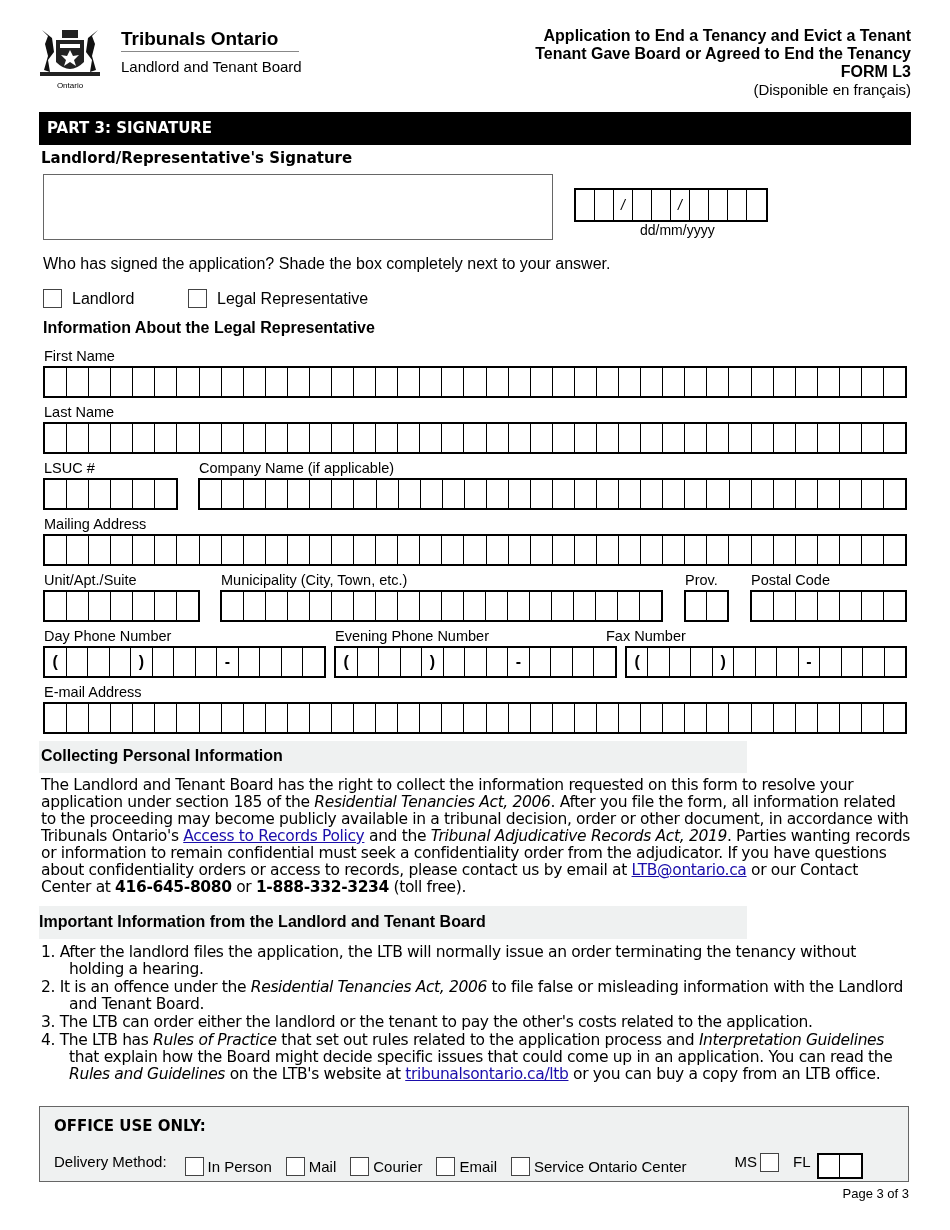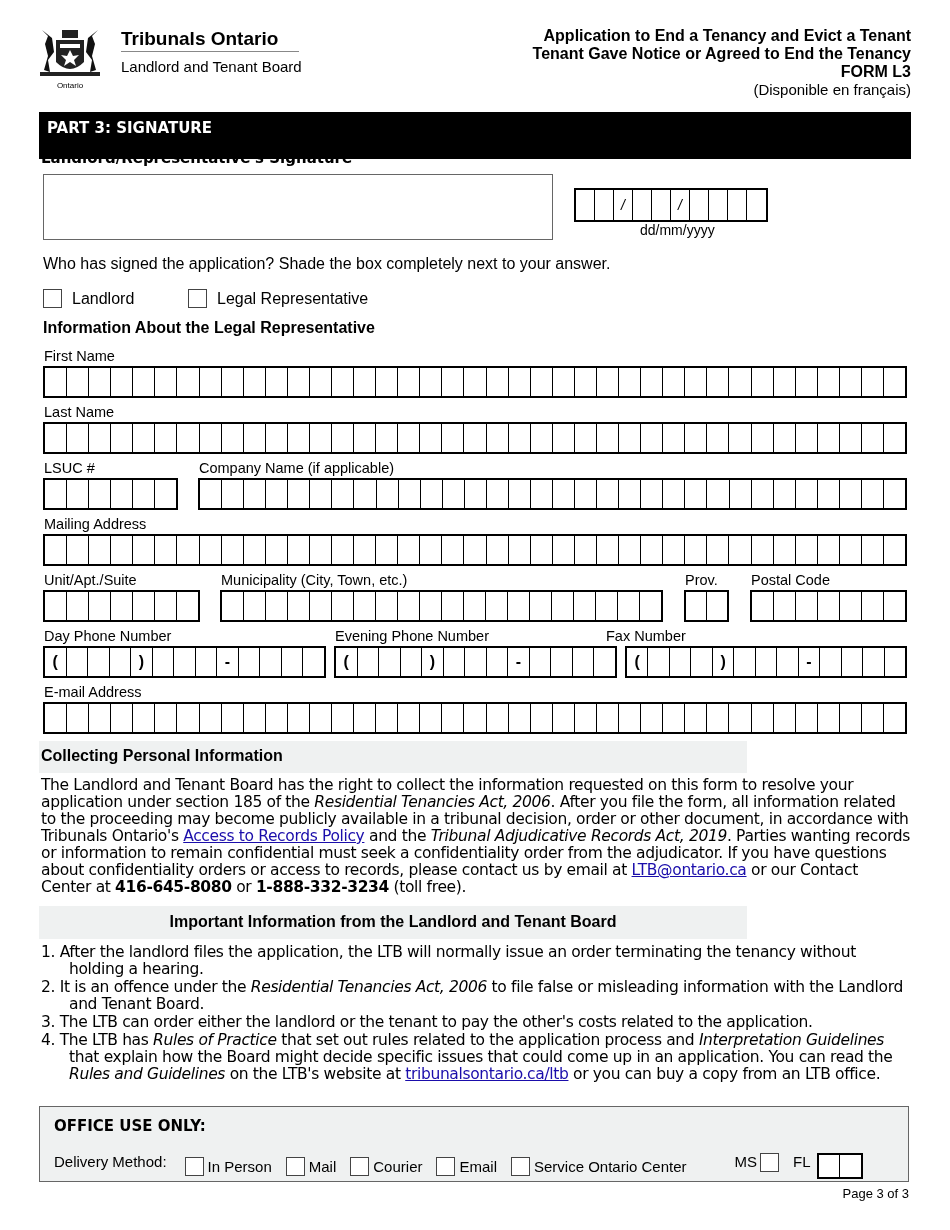--- a/index.html
+++ b/index.html
@@ -5,21 +5,21 @@
   * { box-sizing: border-box; margin: 0; padding: 0; }
   body { width: 950px; height: 1230px; background: #fff; font-family: "Liberation Sans", sans-serif; color: #000; position: relative; overflow: hidden; }
   .abs { position: absolute; }
   .logo { left: 36px; top: 26px; width: 68px; height: 66px; }
   .org-name { left: 121px; top: 28px; font-size: 19px; font-weight: bold; }
   .org-rule { left: 121px; top: 51px; width: 178px; height: 1px; background: #888; }
   .org-sub { left: 121px; top: 58px; font-size: 15px; }
   .hdr-right { right: 39px; top: 27px; text-align: right; line-height: 18px; }
   .hdr-right .b { font-weight: bold; font-size: 16px; }
   .hdr-right .n { font-size: 15px; }
-  .part-bar { left: 39px; top: 112px; width: 872px; height: 47px; background: #000; color: #fff; font-weight: bold; font-size: 15px; padding: 7px 8px; font-family: "DejaVu Sans", sans-serif; }
+  .part-bar { left: 39px; top: 112px; width: 872px; height: 33px; background: #000; color: #fff; font-weight: bold; font-size: 15px; padding: 7px 8px; font-family: "DejaVu Sans", sans-serif; }
   .sig-label { left: 41px; top: 149px; font-size: 15px; font-weight: bold; font-family: "DejaVu Sans", sans-serif; }
   .sig-box { left: 43px; top: 174px; width: 510px; height: 66px; border: 1px solid #666; }
   .date-row { left: 574px; top: 188px; display: flex; border: 2px solid #000; }
   .date-row .c { width: 19px; height: 30px; border-right: 1px solid #000; font-size: 14px; text-align: center; line-height: 30px; font-style: italic; }
   .date-row .c:last-child { border-right: none; }
   .date-fmt { left: 640px; top: 222px; font-size: 14px; }
   .who-q { left: 43px; top: 255px; font-size: 16px; }
   .chk { display: inline-block; width: 19px; height: 19px; border: 1px solid #444; background: #fff; }
   .opt { top: 289px; display: flex; align-items: center; gap: 10px; font-size: 16px; }
   .legal-h { left: 43px; top: 319px; font-size: 16px; font-weight: bold; }
@@ -53,21 +53,21 @@
     <rect x="4" y="46" width="60" height="4" fill="#222"></rect>
     <text x="34" y="62" font-size="8" text-anchor="middle" font-family="Liberation Sans, sans-serif">Ontario</text>
   </svg>
 </div>
 <div class="abs org-name">Tribunals Ontario</div>
 <div class="abs org-rule"></div>
 <div class="abs org-sub">Landlord and Tenant Board</div>
 
 <div class="abs hdr-right">
   <div class="b">Application to End a Tenancy and Evict a Tenant</div>
-  <div class="b">Tenant Gave Notice or Agreed to End the Tenancy</div>
+  <div class="b">Tenant Gave Board or Agreed to End the Tenancy</div>
   <div class="b">FORM L3</div>
   <div class="n">(Disponible en français)</div>
 </div>
 
 <div class="abs part-bar">PART 3: SIGNATURE</div>
 
 <div class="abs sig-label">Landlord/Representative's Signature</div>
 <div class="abs sig-box"></div>
 
 <div class="abs date-row">
@@ -409,21 +409,21 @@
     <div class="c"></div>
     <div class="c"></div>
     <div class="c"></div>
   </div>
 
 <div class="abs gray-h" style="top:741px;height:32px;padding:6px 2px;">Collecting Personal Information</div>
 <div class="abs para" style="top:777px;">
   <span>The Landlord and Tenant Board has the right to collect the information requested on this form to resolve your application under section 185 of the </span><i>Residential Tenancies Act, 2006</i><span>. After you file the form, all information related to the proceeding may become publicly available in a tribunal decision, order or other document, in accordance with Tribunals Ontario's </span><a>Access to Records Policy</a><span> and the </span><i>Tribunal Adjudicative Records Act, 2019</i><span>. Parties wanting records or information to remain confidential must seek a confidentiality order from the adjudicator. If you have questions about confidentiality orders or access to records, please contact us by email at </span><a>LTB@ontario.ca</a><span> or our Contact Center at </span><b>416-645-8080</b><span> or </span><b>1-888-332-3234</b><span> (toll free).</span>
 </div>
 
-<div class="abs gray-h" style="top:906px;height:33px;padding:7px 0;text-align:center;">Important Information from the Landlord and Tenant Board</div>
+<div class="abs gray-h" style="top:906px;height:33px;padding:7px 0;text-align:left;">Important Information from the Landlord and Tenant Board</div>
 <ul class="abs list">
   <li>1.  After the landlord files the application, the LTB will normally issue an order terminating the tenancy without holding a hearing.</li>
   <li><span>2.  It is an offence under the </span><i>Residential Tenancies Act, 2006</i><span> to file false or misleading information with the Landlord and Tenant Board.</span></li>
   <li>3.  The LTB can order either the landlord or the tenant to pay the other's costs related to the application.</li>
   <li><span>4.  The LTB has </span><i>Rules of Practice</i><span> that set out rules related to the application process and </span><i>Interpretation Guidelines</i><span> that explain how the Board might decide specific issues that could come up in an application. You can read the </span><i>Rules and Guidelines</i><span> on the LTB's website at </span><a>tribunalsontario.ca/ltb</a><span> or you can buy a copy from an LTB office.</span></li>
 </ul>
 
 <div class="abs office">
   <div class="abs office-title">OFFICE USE ONLY:</div>
   <div class="abs delivery">

